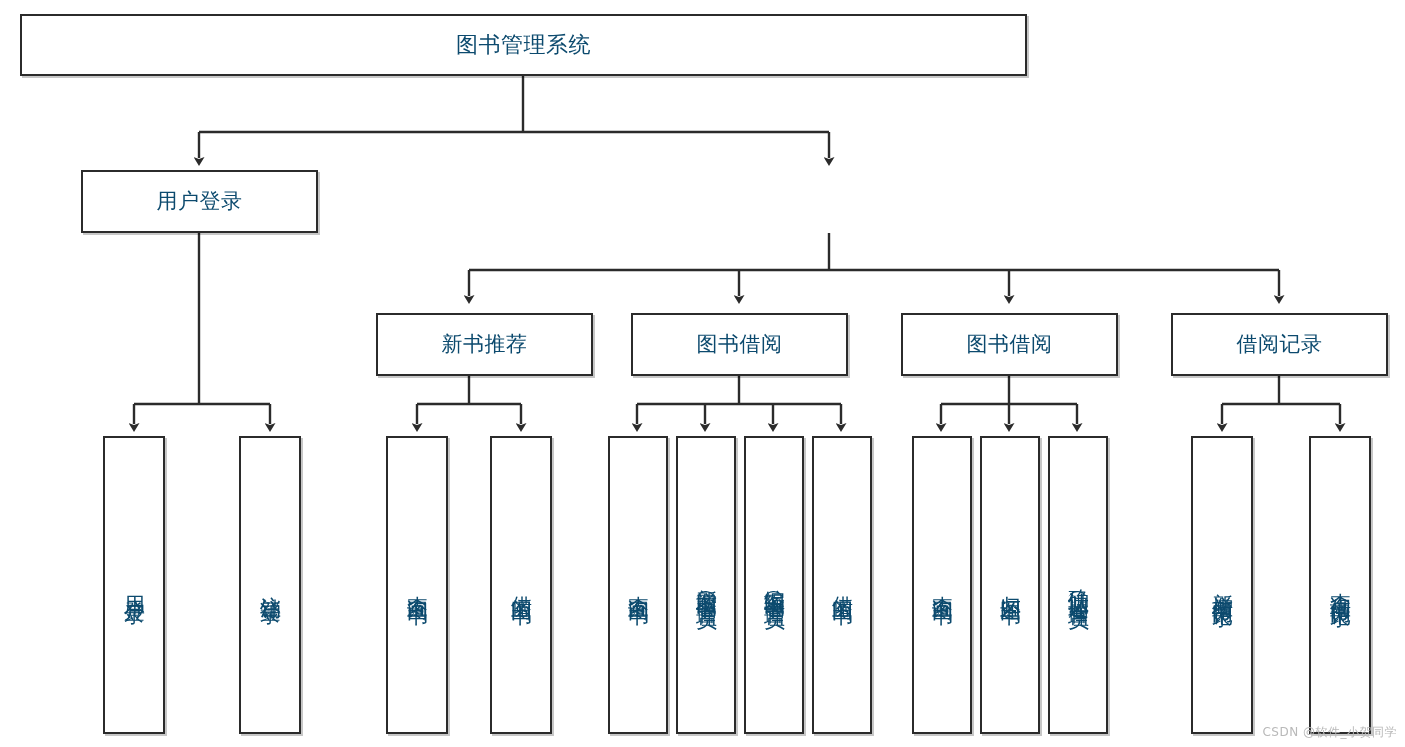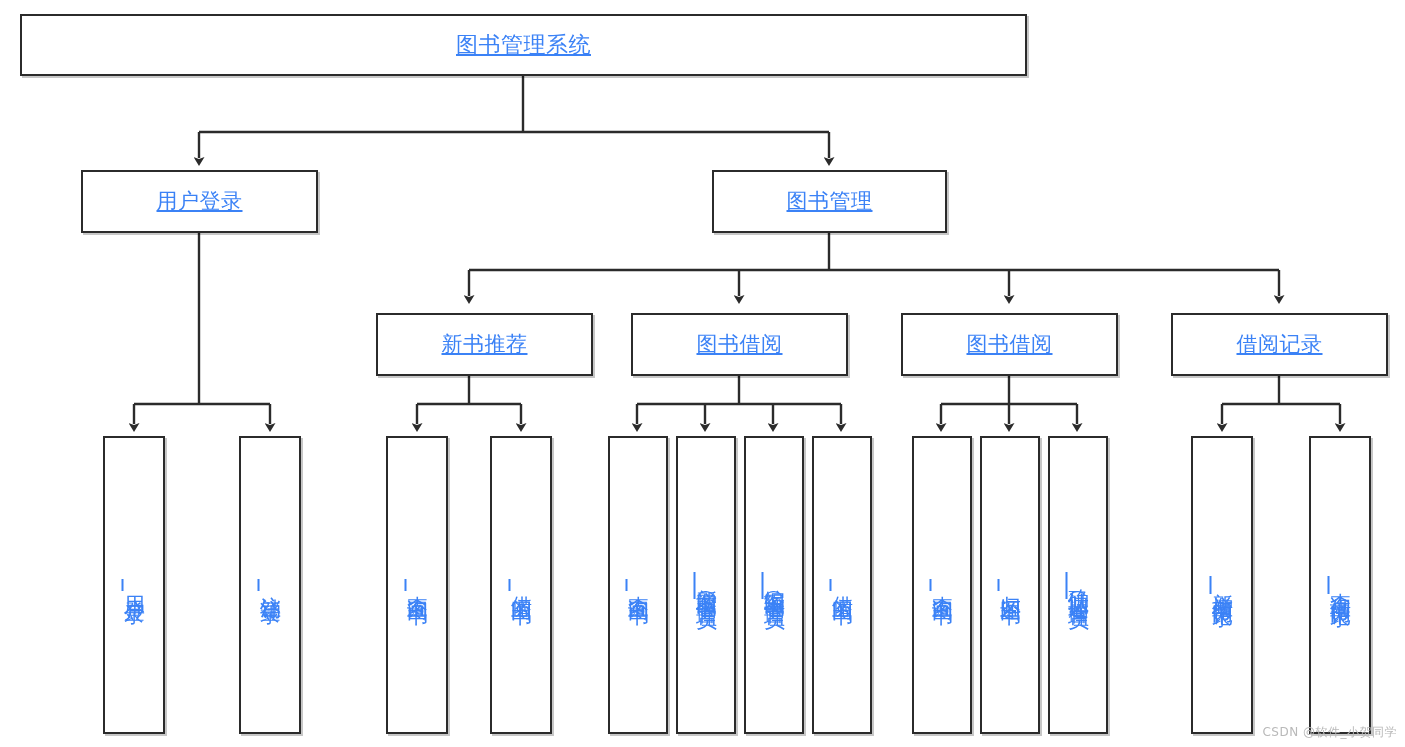--- a/index.html
+++ b/index.html
@@ -30,26 +30,25 @@
     position: absolute;
     box-sizing: border-box;
     background: #ffffff;
     border: 2px solid #2b2b2b;
     display: flex;
     align-items: center;
     justify-content: center;
     box-shadow: 2px 2px 0 rgba(0,0,0,0.22);
   }
   .node .label {
-    color: #3b82f6;
+    color: #0c4a6e;
     text-align: right;
     letter-spacing: 0.5px;
     line-height: 1.18;
     white-space: nowrap;
-    text-decoration: underline;
   }
   
   .node.horiz .label {
     font-size: 21px;
   }
   .node.root .label {
     font-size: 22px;
   }
   
   .node.vert {
@@ -132,23 +131,20 @@
     </g>
   </svg>
 
   <div class="node horiz root" style="left:20px; top:14px; width:1007px; height:62px;">
     <span class="label">图书管理系统</span>
   </div>
 
   <div class="node horiz" style="left:81px; top:170px; width:237px; height:63px;">
     <span class="label">用户登录</span>
   </div>
-  <div class="node horiz" style="left:712px; top:170px; width:235px; height:63px;">
-    <span class="label">图书管理</span>
-  </div>
 
   <div class="node horiz" style="left:376px; top:313px; width:217px; height:63px;">
     <span class="label">新书推荐</span>
   </div>
   <div class="node horiz" style="left:631px; top:313px; width:217px; height:63px;">
     <span class="label">图书借阅</span>
   </div>
   <div class="node horiz" style="left:901px; top:313px; width:217px; height:63px;">
     <span class="label">图书借阅</span>
   </div>

